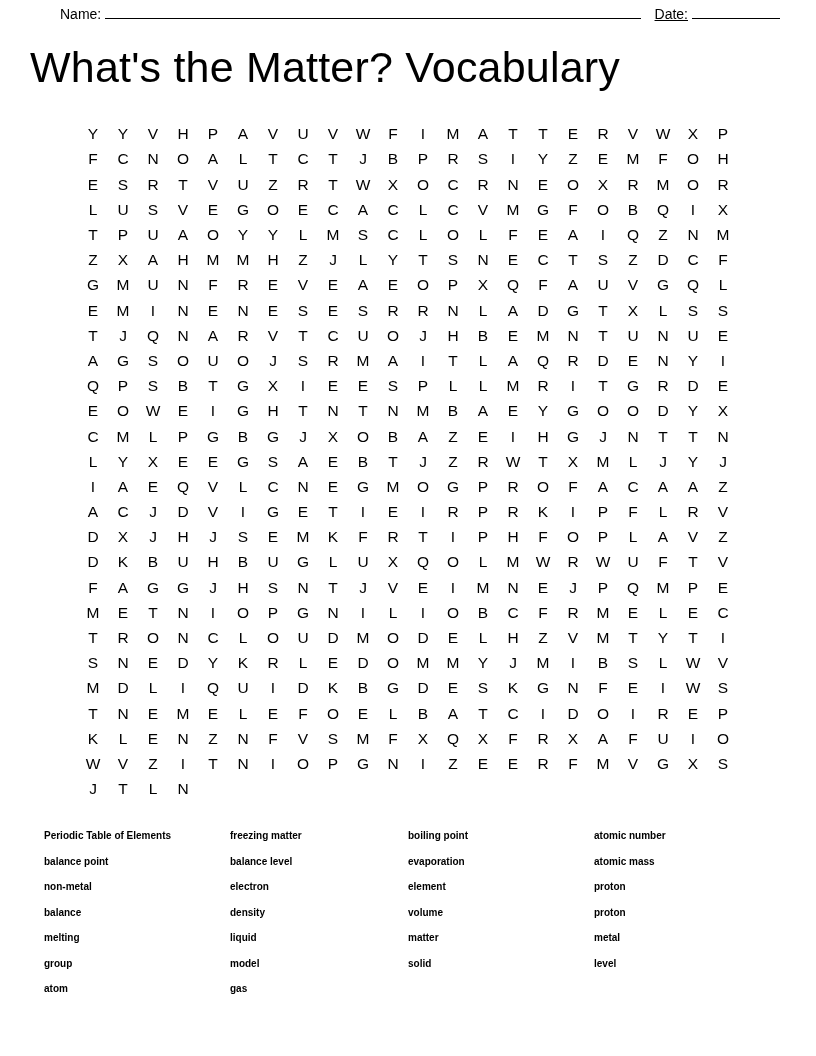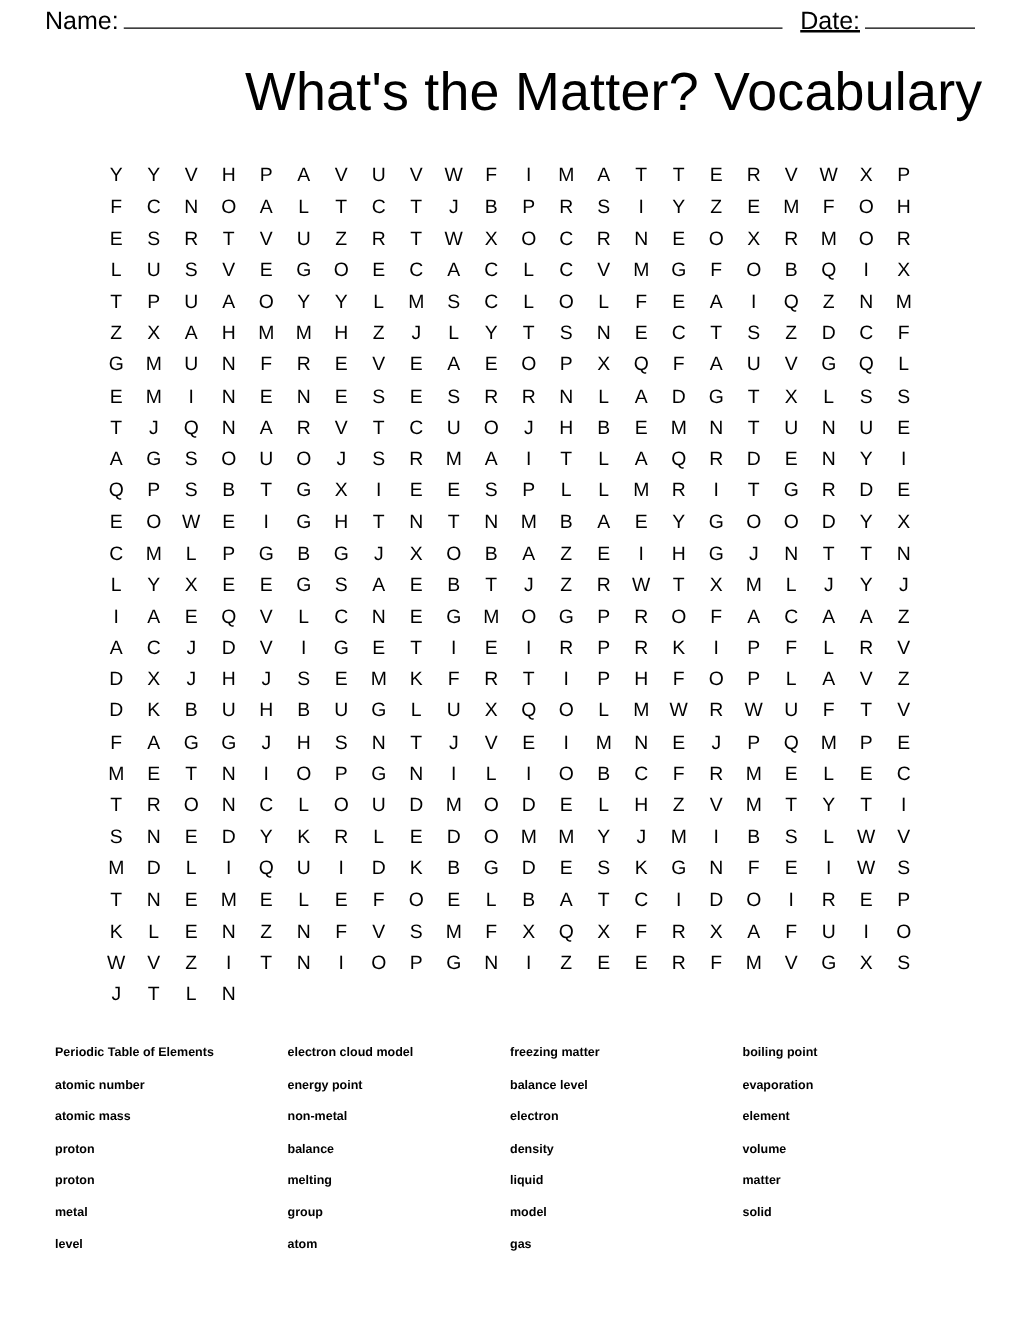--- a/index.html
+++ b/index.html
@@ -19,42 +19,43 @@
     width: 816px;
     height: 1056px;
     box-sizing: border-box;
     padding: 0;
     position: relative;
   }
   
   .header-line {
     display: flex;
     align-items: baseline;
-    font-size: 20px;
+    font-size: 14px;
     padding: 6px 36px 0 36px;
     white-space: nowrap;
+    margin-left: 24px;
   }
   .header-line .name-label { margin-right: 2px; }
   .header-line .name-rule {
     flex: 1 1 auto;
     border-bottom: 1px solid #000;
     height: 12px;
     margin: 0 8px 0 2px;
     min-width: 40px;
   }
   .header-line .date-label { margin-left: 6px; margin-right: 2px; text-decoration: underline; }
   .header-line .date-rule {
     width: 88px;
     border-bottom: 1px solid #000;
     height: 12px;
     margin-left: 2px;
   }
   
   .title {
-    text-align: right;
+    text-align: left;
     font-size: 43px;
     font-weight: normal;
     letter-spacing: 0.2px;
     margin: 22px 0 0 0;
     padding: 0 30px;
     line-height: 1.1;
   }
   
   .grid {
     margin: 30px auto 0 auto;
@@ -675,25 +676,24 @@
       <div class="cell">X</div>
       <div class="cell">S</div>
       <div class="cell">J</div>
       <div class="cell">T</div>
       <div class="cell">L</div>
       <div class="cell">N</div>
     </div>
 
   <div class="wordlist" id="word-list">
       <div class="word">Periodic Table of Elements</div>
-      <div class="word">electron cloud model</div>
       <div class="word">freezing matter</div>
       <div class="word">boiling point</div>
       <div class="word">atomic number</div>
-      <div class="word">energy point</div>
+      <div class="word">balance point</div>
       <div class="word">balance level</div>
       <div class="word">evaporation</div>
       <div class="word">atomic mass</div>
       <div class="word">non-metal</div>
       <div class="word">electron</div>
       <div class="word">element</div>
       <div class="word">proton</div>
       <div class="word">balance</div>
       <div class="word">density</div>
       <div class="word">volume</div>

